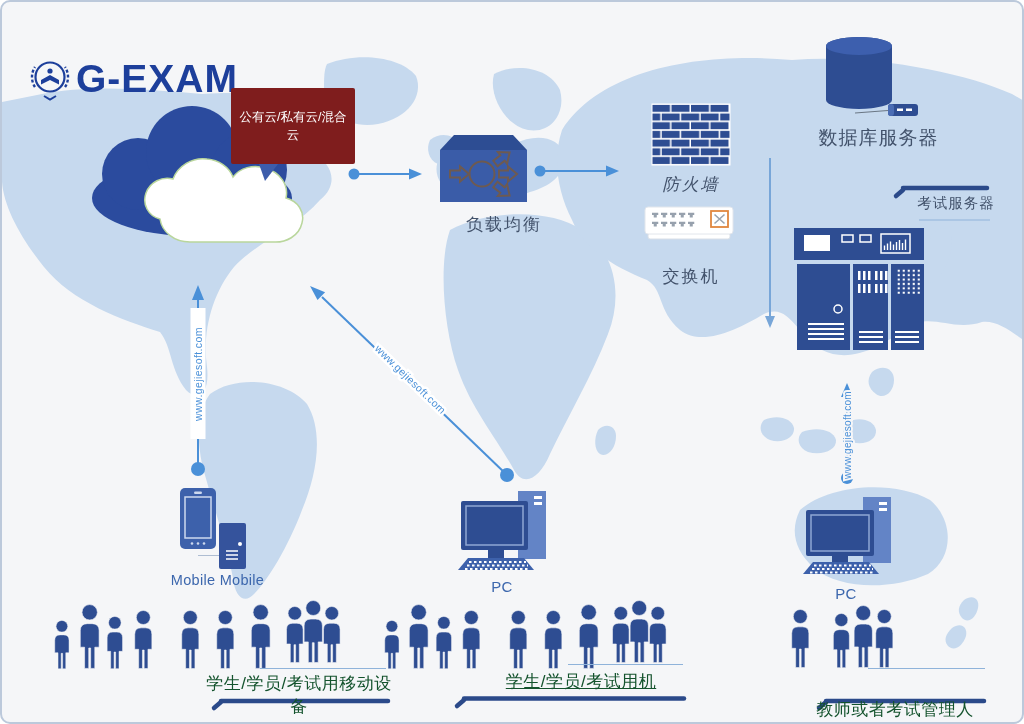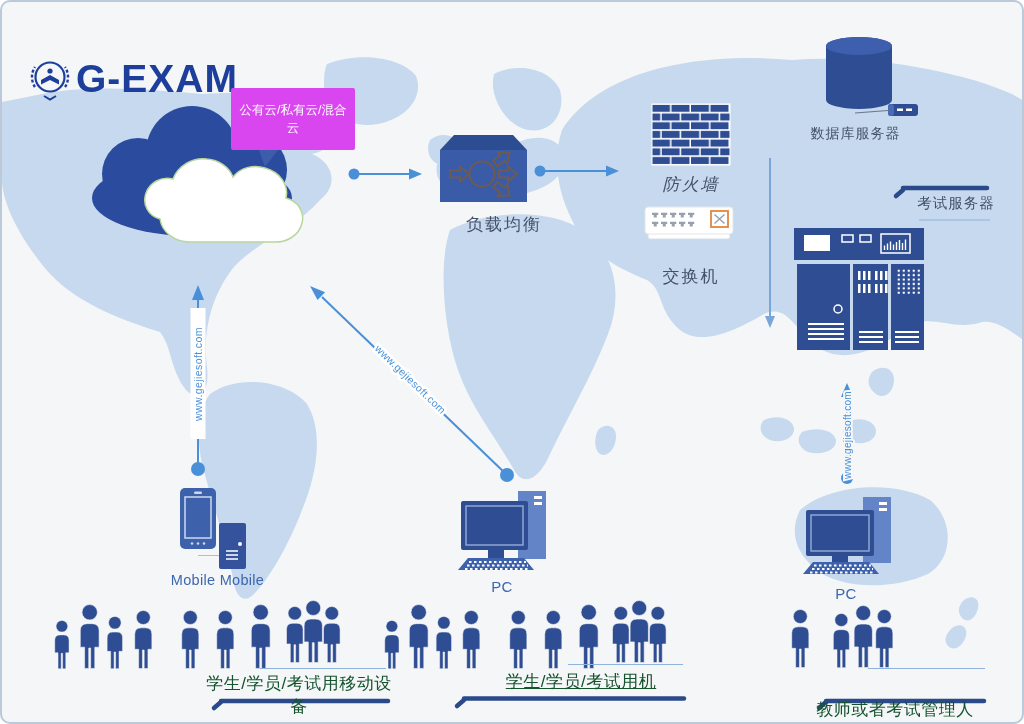--- a/index.html
+++ b/index.html
@@ -4,27 +4,27 @@
 <style>
   html,body{margin:0;padding:0;background:#ffffff;font-family:"Liberation Sans",sans-serif;}
   .canvas{position:relative;width:1024px;height:724px;box-sizing:border-box;
           border:2px solid #bcc9db;border-radius:10px;overflow:hidden;background:#f5f6f8;}
   .layer{position:absolute;left:0;top:0;width:1024px;height:724px;}
   svg text{font-family:"Liberation Sans",sans-serif;}
   
   .logo{position:absolute;left:24px;top:20px;display:flex;align-items:center;gap:2px;margin-top:32px;}
   .logo-text{color:#1d3f9b;font-size:39px;font-weight:bold;letter-spacing:1px;line-height:1;}
   
-  .bubble{position:absolute;left:229px;top:86px;width:112px;padding:13px 6px;background:#d946ef;
+  .bubble{position:absolute;left:229px;top:86px;width:112px;padding:20px 6px;background:#7f1d1d;
           color:#ffffff;font-size:12.5px;line-height:1.45;text-align:center;border-radius:2px;}
   .bubble::after{content:"";position:absolute;left:28px;top:100%;width:0;height:0;
           border-left:6px solid transparent;border-right:13px solid transparent;border-top:17px solid #3d5dab;}
   
   .lbl{position:absolute;text-align:center;color:#42526b;font-size:17px;letter-spacing:2px;}
-  .lbl-db{left:791px;top:123px;width:125px;font-size:14px;letter-spacing:1px;}
+  .lbl-db{left:814px;top:123px;width:125px;font-size:19px;letter-spacing:1px;}
   .lbl-exam{left:890px;top:192px;width:86px;font-size:14.5px;letter-spacing:1px;margin-left:21px;}
   .lbl-lb{left:432px;top:211px;width:108px;text-align:right;}
   .lbl-fw{left:647px;top:171px;width:84px;font-style:italic;}
   .lbl-sw{left:647px;top:263px;width:84px;}
   .lbl-blue{color:#3c67ad;letter-spacing:0.3px;}
   .lbl-mobile{left:158px;top:570px;width:115px;font-size:14.5px;}
   .lbl-pc1{left:468px;top:576px;width:64px;font-size:15px;}
   .lbl-pc2{left:812px;top:583px;width:64px;font-size:15px;}
   .lbl-group{font-size:17px;color:#14532d;letter-spacing:0.5px;}
   .lbl-g1{left:202px;top:670px;width:190px;}

